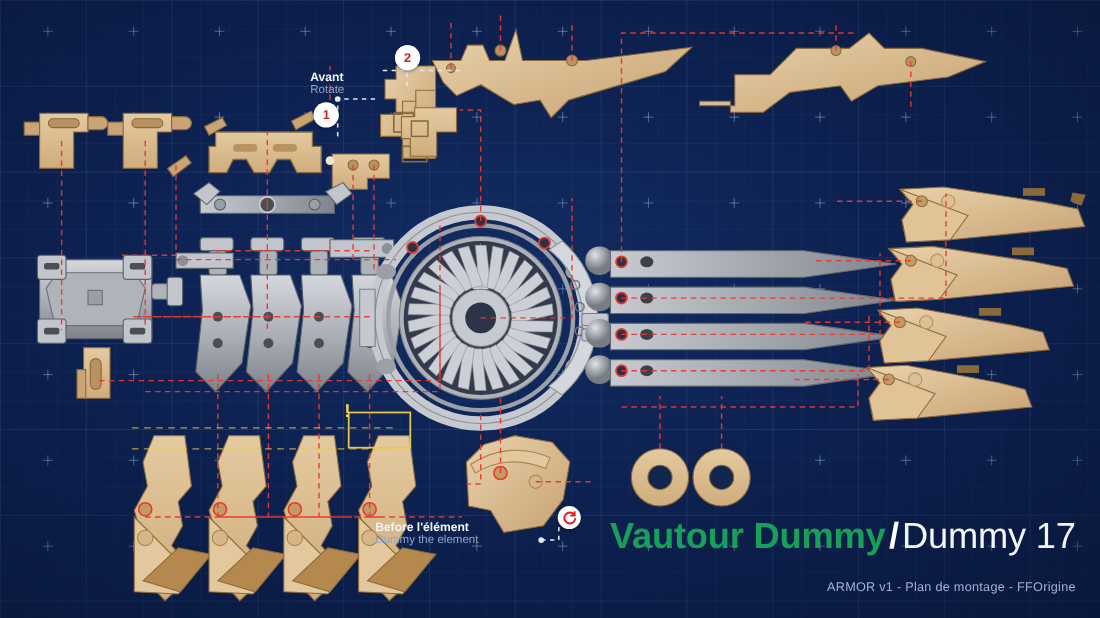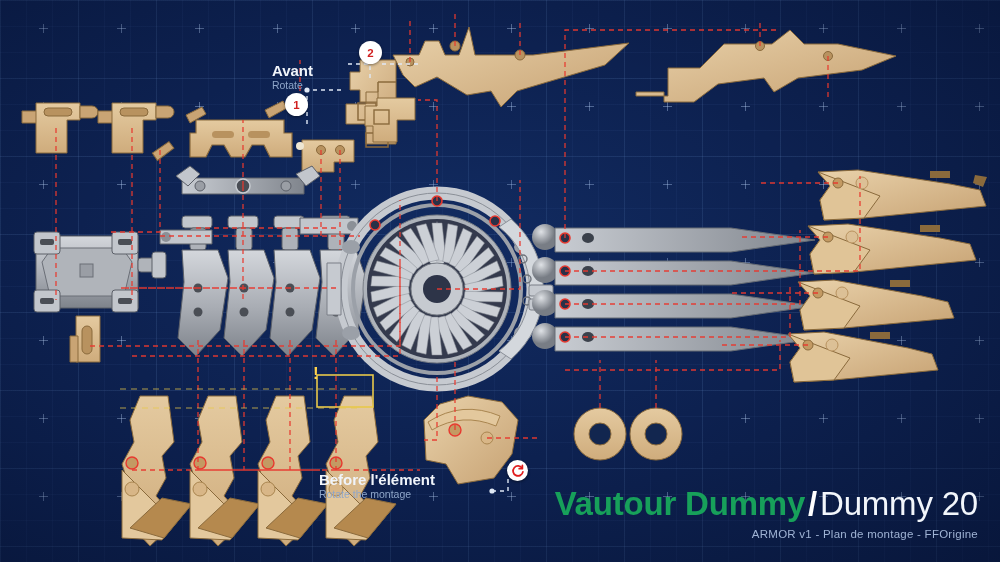--- a/index.html
+++ b/index.html
@@ -52,28 +52,28 @@
     text-align: right; line-height: 1;
   }
   #titleblock .main {
     font-size: 33px; font-weight: bold; letter-spacing: -0.2px;
     white-space: nowrap;
   }
   .t-green { color: #17a05a; }
   .t-white { color: #f2f6fb; font-weight: normal; }
   .t-slash { color: #ffffff; font-weight: bold; padding: 0 3px; }
   #titleblock .sub {
-    margin-top: 9px; font-size: 11.5px; color: #9fb3d4; letter-spacing: .25px;
+    margin-top: 26px; font-size: 11.5px; color: #9fb3d4; letter-spacing: .25px;
     white-space: nowrap;
   }
   
   .callout {
     position: absolute; line-height: 1.12; white-space: nowrap;
   }
-  .callout .fr { color: #f0f4fa; font-size: 15px; font-weight: bold; }
+  .callout .fr { color: #f0f4fa; font-size: 11px; font-weight: bold; }
   .callout .en { color: #8fa6c9; font-size: 10.5px; }
   .badge {
     position: absolute; width: 23px; height: 23px; border-radius: 50%;
     background: #ffffff; color: #d11f1f;
     font-size: 11.5px; font-weight: bold;
     display: flex; align-items: center; justify-content: center;
     box-shadow: 0 1px 3px rgba(0,0,0,.45);
   }
   .rot-icon {
     position: absolute; width: 21px; height: 21px; border-radius: 50%;
@@ -545,39 +545,39 @@
   </svg>
   <div class="warn-mark" style="left:313px; top:364px;">!</div>
 
   <div id="callouts">
       <div class="callout" style="left:313px;top:77px;transform:translate(-100%,-50%)">
         <div class="fr">Avant</div>
         <div class="en">Rotate</div>
       </div>
       <div class="callout" style="left:435px;top:486px;transform:translate(-100%,-50%)">
         <div class="fr">Before l'élément</div>
-        <div class="en">Rotate the montage</div>
+        <div class="en">Dummy the element</div>
       </div>
     </div>
   <div id="badges">
       <div class="badge" style="left:285px;top:93px">
         <span>1</span>
       </div>
       <div class="badge" style="left:359px;top:41px">
         <span>2</span>
       </div>
     </div>
 
   <div class="rot-icon" style="left:507px; top:460px;">
     <svg width="14" height="14" viewBox="0 0 24 24" fill="none" stroke="#e01e1e" stroke-width="3" stroke-linecap="round">
       <path d="M19 7 A8.5 8.5 0 1 0 20.4 13.5"></path>
       <path d="M19.5 2.5 L19.5 8 L14 8" stroke-linejoin="round"></path>
     </svg>
   </div>
 
   <div id="titleblock">
     <div class="main">
-      <span class="t-green">Vautour Dummy</span><span class="t-slash">/</span><span class="t-white">Dummy 20</span>
+      <span class="t-green">Vautour Dummy</span><span class="t-slash">/</span><span class="t-white">Dummy 17</span>
     </div>
     <div class="sub">ARMOR v1 - Plan de montage - FFOrigine</div>
   </div>
 
 </div>
 
 </body></html>

